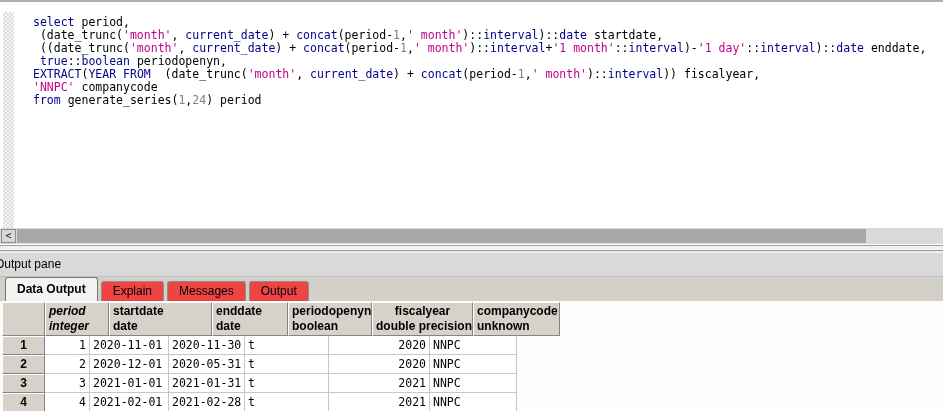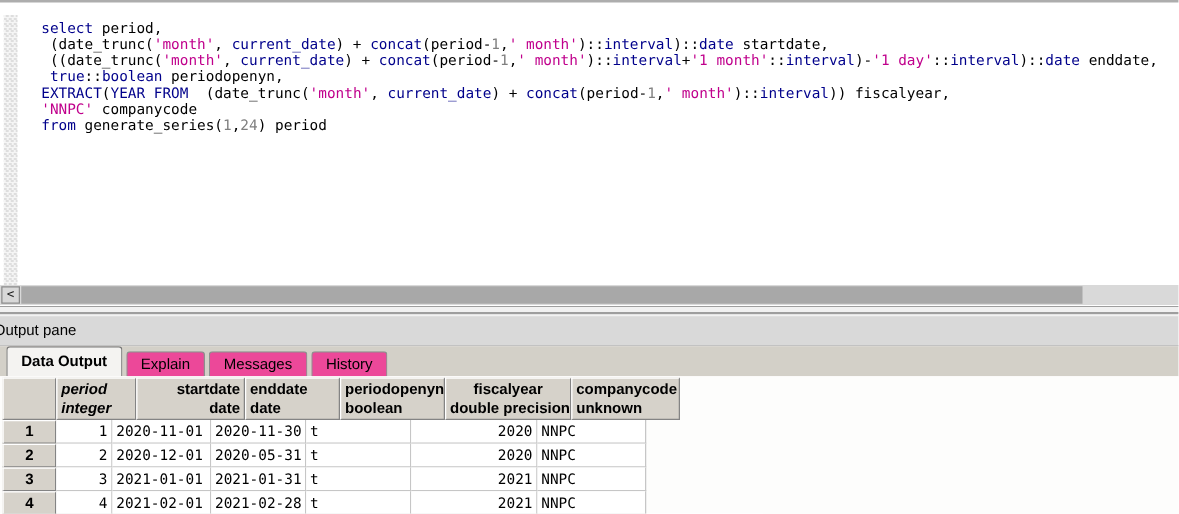--- a/index.html
+++ b/index.html
@@ -30,21 +30,21 @@
   
   .caption{position:absolute;top:252px;left:0;width:943px;height:25px;box-sizing:border-box;
     background:#d9d9d9;border-top:1px solid #f2f2f2;border-bottom:1px solid #c2c2c2;
     font-size:12px;line-height:23px;overflow:hidden;}
   .caption-label{display:inline-block;margin-left:-5px;}
 
   
   .tabbar{position:absolute;top:277px;left:0;width:943px;height:24px;box-sizing:border-box;
     background:#d3d0c8;padding-left:5px;white-space:nowrap;}
   .tab{display:inline-block;vertical-align:bottom;box-sizing:border-box;padding:0 11px;
-    font-size:12px;height:20px;line-height:19px;background:#ec4899;border:1px solid #8e8e8e;
+    font-size:12px;height:20px;line-height:19px;background:#ef4444;border:1px solid #8e8e8e;
     border-bottom:none;border-radius:3px 3px 0 0;margin-right:3px;margin-top:0;}
   .tab.active{background:#f4f3f1;font-weight:bold;height:24px;line-height:23px;margin-top:0;
     border-color:#777777;}
 
   
   .content{position:absolute;top:301px;left:0;width:943px;height:110px;background:#fdfdfc;}
   .grid{position:absolute;top:302px;left:2px;}
   .grid-row{display:flex;}
   .hcell,.rnum-cell{box-sizing:border-box;background:#d6d2ca;
     border-top:1px solid #ffffff;border-left:1px solid #ffffff;
@@ -74,31 +74,31 @@
     </div>
     <div class="scroll-thumb"></div>
   </div>
 
   <div class="splitter"></div>
 
   <div class="caption">
     <span class="caption-label">Output pane</span>
   </div>
 
-  <div class="tabbar" id="tabbar"><div class="tab active">Data Output</div><div class="tab">Explain</div><div class="tab">Messages</div><div class="tab">History</div></div>
+  <div class="tabbar" id="tabbar"><div class="tab active">Data Output</div><div class="tab">Explain</div><div class="tab">Messages</div><div class="tab">Output</div></div>
 
   <div class="content"></div>
   <div class="grid" id="grid">
       <div class="grid-row">
         <div class="hcell" style="width: 43px;"></div>
         <div class="hcell" style="width: 64px; font-style: italic;">
           <div>period</div>
           <div>integer</div>
         </div>
-        <div class="hcell" style="width: 87px; text-align: right;">
+        <div class="hcell" style="width: 103px;">
           <div>startdate</div>
           <div>date</div>
         </div>
         <div class="hcell" style="width: 76px;">
           <div>enddate</div>
           <div>date</div>
         </div>
         <div class="hcell" style="width: 84px;">
           <div>periodopenyn</div>
           <div>boolean</div>

